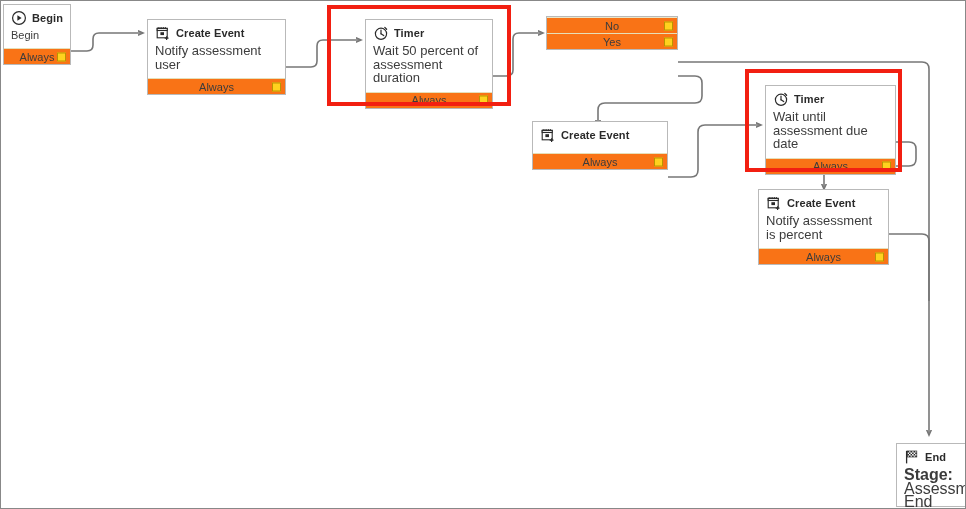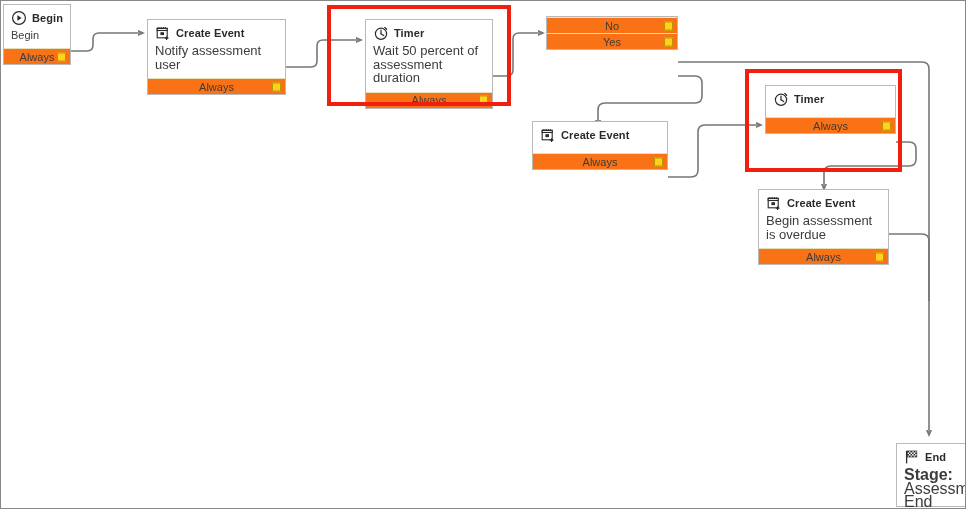--- a/index.html
+++ b/index.html
@@ -244,40 +244,41 @@
     <div class="node-body">
       <div class="node-head">
         <svg class="node-icon" viewBox="0 0 16 16">
           <circle cx="8" cy="8.8" r="5.6" fill="#ffffff" stroke="#2a2a2a" stroke-width="1.2"></circle>
           <path d="M8,8.8 V5.0" stroke="#2a2a2a" stroke-width="1.2" stroke-linecap="round"></path>
           <path d="M8,8.8 L10.7,10.6" stroke="#2a2a2a" stroke-width="1.2" stroke-linecap="round"></path>
           <path d="M11.8,2.4 L13.6,4.2" stroke="#2a2a2a" stroke-width="1.3" stroke-linecap="round"></path>
         </svg>
         <span class="node-title">Timer</span>
       </div>
+      <div class="node-desc">Wait until assessment due date</div>
     </div>
     <div class="port-row">
       <span class="port-label">Always</span>
       <span class="port-dot"></span>
     </div>
   </div>
 
   <div class="node" style="left:757px; top:188px; width:131px;">
     <div class="node-body">
       <div class="node-head">
         <svg class="node-icon" viewBox="0 0 16 16">
           <rect x="2.2" y="3.4" width="10" height="9.4" fill="#ffffff" stroke="#2a2a2a" stroke-width="1.1"></rect>
           <rect x="2.2" y="3.4" width="10" height="2.1" fill="#ffffff" stroke="#2a2a2a" stroke-width="1.1"></rect>
           <rect x="5.4" y="7.2" width="3.6" height="2.9" fill="#2a2a2a"></rect>
           <path d="M3.2,2.0 V4.1 M5.0,2.0 V4.1 M6.8,2.0 V4.1 M8.6,2.0 V4.1 M10.4,2.0 V4.1" stroke="#2a2a2a" stroke-width="0.9"></path>
           <path d="M11.6,11.2 V15 M9.7,13.1 H13.5" stroke="#2a2a2a" stroke-width="1.2"></path>
         </svg>
         <span class="node-title">Create Event</span>
       </div>
-      <div class="node-desc">Begin assessment is overdue</div>
+      <div class="node-desc">Notify assessment is percent</div>
     </div>
     <div class="port-row">
       <span class="port-label">Always</span>
       <span class="port-dot"></span>
     </div>
   </div>
 
   <div class="node" style="left:895px; top:442px; width:83px; height:64px;">
     <div class="node-body">
       <div class="node-head">

